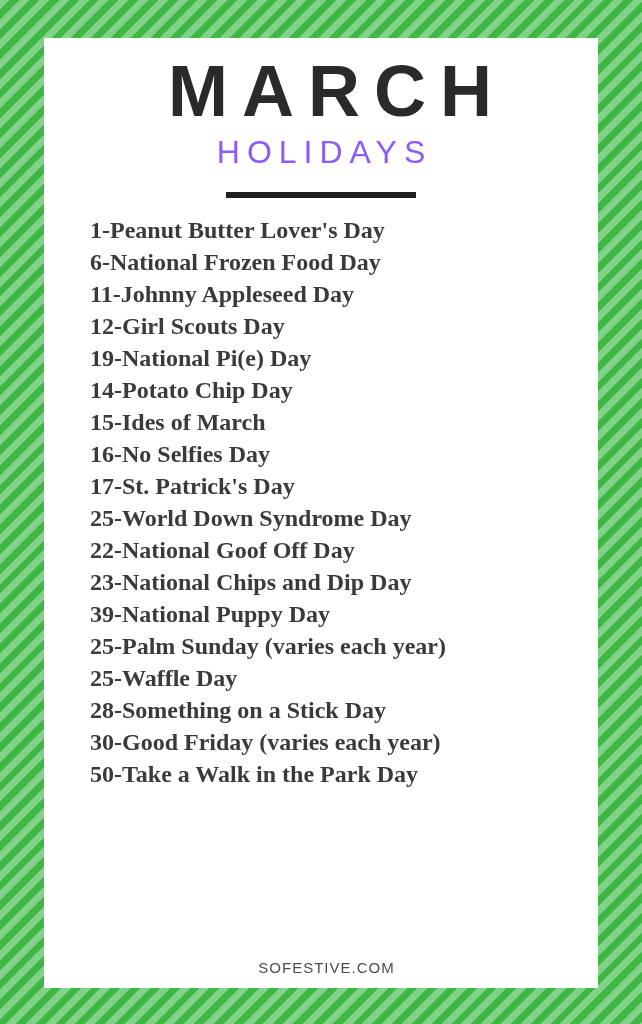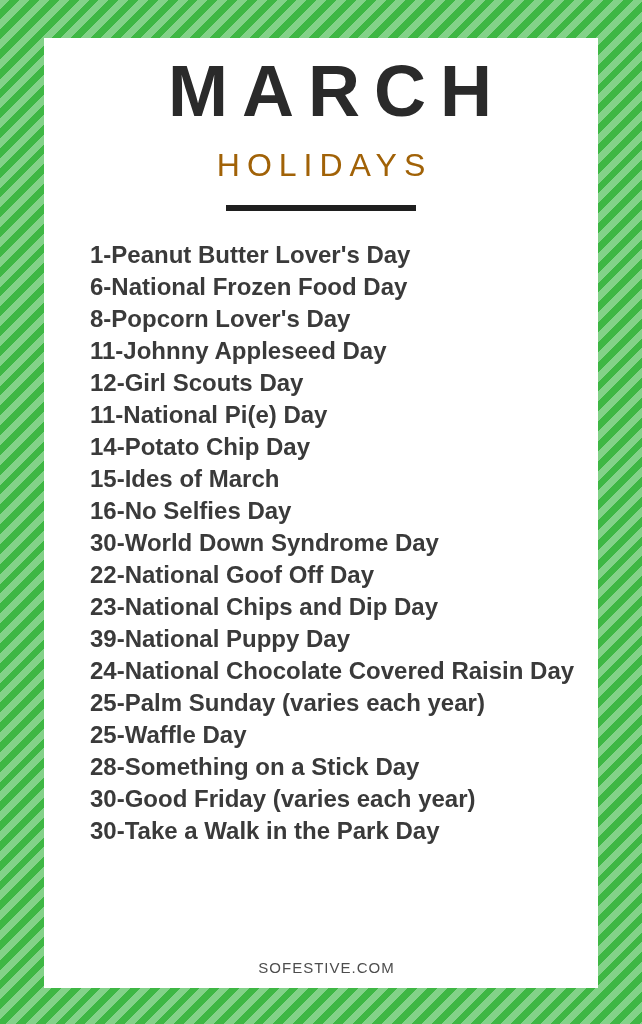--- a/index.html
+++ b/index.html
@@ -35,39 +35,40 @@
     margin: 14px 0 0 18px;
     text-align: center;
     font-size: 72px;
     line-height: 1.1;
     font-weight: 700;
     letter-spacing: 14px;
     padding-left: 14px; 
     color: #2a2a2a;
   }
   .subtitle {
-    margin: 17px 0 0 0;
+    margin: 4px 0 0 0;
     text-align: center;
     font-size: 32px;
     line-height: 1.1;
     font-weight: 400;
     letter-spacing: 7px;
     padding-left: 7px;
-    color: #a16207;
+    color: #8b5cf6;
   }
   .divider {
     width: 190px;
     height: 6px;
     background: #1f1f1f;
     margin: 22px auto 0 auto;
   }
   .holiday-list {
-    margin-top: 28px;
+    margin-top: 16px;
     padding-left: 46px;
     padding-right: 8px;
+    font-family: Liberation Serif, serif;
   }
   .holiday-line {
     font-size: 24px;
     line-height: 32px;
     font-weight: 700;
     letter-spacing: 0px;
     color: #3a3a3a;
     white-space: nowrap;
   }
   .footer {
@@ -92,35 +93,34 @@
 
     <h1 class="title">MARCH</h1>
 
     <h2 class="subtitle">HOLIDAYS</h2>
 
     <div class="divider"></div>
 
     <div class="holiday-list">
         <div class="holiday-line">1-Peanut Butter Lover's Day</div>
         <div class="holiday-line">6-National Frozen Food Day</div>
-        <div class="holiday-line">8-Popcorn Lover's Day</div>
         <div class="holiday-line">11-Johnny Appleseed Day</div>
         <div class="holiday-line">12-Girl Scouts Day</div>
-        <div class="holiday-line">11-National Pi(e) Day</div>
+        <div class="holiday-line">19-National Pi(e) Day</div>
         <div class="holiday-line">14-Potato Chip Day</div>
         <div class="holiday-line">15-Ides of March</div>
         <div class="holiday-line">16-No Selfies Day</div>
-        <div class="holiday-line">30-World Down Syndrome Day</div>
+        <div class="holiday-line">17-St. Patrick's Day</div>
+        <div class="holiday-line">25-World Down Syndrome Day</div>
         <div class="holiday-line">22-National Goof Off Day</div>
         <div class="holiday-line">23-National Chips and Dip Day</div>
         <div class="holiday-line">39-National Puppy Day</div>
-        <div class="holiday-line">24-National Chocolate Covered Raisin Day</div>
         <div class="holiday-line">25-Palm Sunday (varies each year)</div>
         <div class="holiday-line">25-Waffle Day</div>
         <div class="holiday-line">28-Something on a Stick Day</div>
         <div class="holiday-line">30-Good Friday (varies each year)</div>
-        <div class="holiday-line">30-Take a Walk in the Park Day</div>
+        <div class="holiday-line">50-Take a Walk in the Park Day</div>
       </div>
 
     <div class="footer">SOFESTIVE.COM</div>
 
   </div>
 </div>
 
 </body></html>

